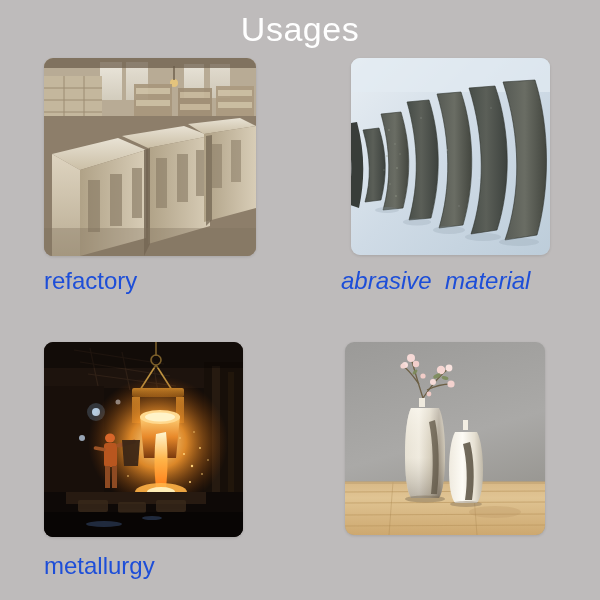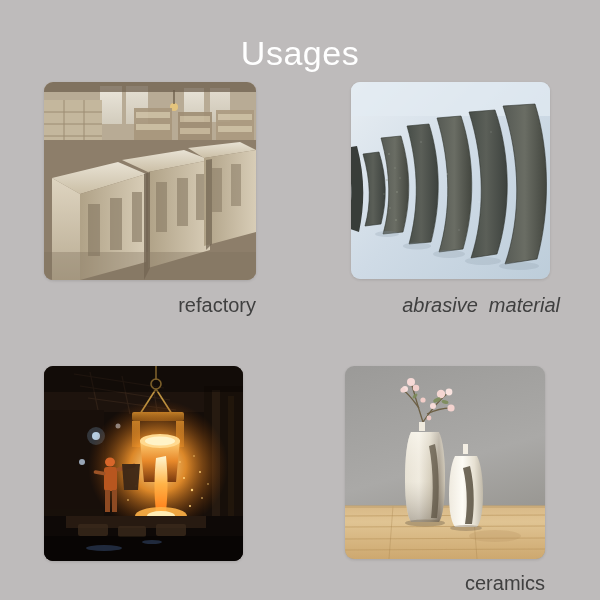--- a/index.html
+++ b/index.html
@@ -11,21 +11,20 @@
     height: 600px;
     background: #bebbbb;
     font-family: "Liberation Sans", sans-serif;
     overflow: hidden;
     position: relative;
   }
   .page {
     position: relative;
     width: 600px;
     height: 496px;
-    margin-top: 24px;
   }
   .page-title {
     position: absolute;
     top: 8px;
     left: 0;
     width: 600px;
     text-align: center;
     color: #ffffff;
     font-size: 34px;
     font-weight: 400;
@@ -33,25 +32,25 @@
     line-height: 42px;
   }
   .photo {
     position: absolute;
     border-radius: 9px;
     overflow: hidden;
     box-shadow: 0 1px 3px rgba(0,0,0,0.12);
   }
   .caption {
     position: absolute;
-    color: #404040;
-    font-size: 20px;
+    color: #1d4ed8;
+    font-size: 24px;
     font-weight: 400;
     line-height: 24px;
-    text-align: right;
+    text-align: left;
     white-space: pre;
   }
 
   
   #photo-refactory   { left: 44px;  top: 58px;  width: 212px; height: 198px; }
   #cap-refactory     { left: 44px;  top: 269px; width: 212px; }
 
   #photo-abrasive    { left: 351px; top: 58px;  width: 199px; height: 197px; }
   #cap-abrasive      { left: 341px; top: 269px; width: 219px; font-style: italic; }
 
@@ -349,20 +348,21 @@
       <g fill="#5f86c7" opacity="0.5">
         <ellipse cx="60" cy="182" rx="18" ry="3"></ellipse>
         <ellipse cx="108" cy="176" rx="10" ry="2"></ellipse>
       </g>
 
       <rect width="199" height="195" fill="none"></rect>
       <rect x="0" y="0" width="199" height="26" fill="#000000" opacity="0.35"></rect>
       <rect x="0" y="170" width="199" height="25" fill="#000000" opacity="0.4"></rect>
     </svg>
   </div>
+  <div class="caption" id="cap-metallurgy">metallurgy</div>
 
   <div class="photo" id="photo-ceramics">
     <svg viewBox="0 0 200 193" preserveAspectRatio="none">
       <defs>
         <linearGradient id="c-wall" x1="0" y1="0" x2="0.3" y2="1">
           <stop offset="0" stop-color="#9b9a98"></stop>
           <stop offset="0.6" stop-color="#aaa9a7"></stop>
           <stop offset="1" stop-color="#96948f"></stop>
         </linearGradient>
         <linearGradient id="c-wood" x1="0" y1="0" x2="0" y2="1">
@@ -441,15 +441,14 @@
 
       <rect x="118" y="78" width="5" height="10" fill="#f3eee3"></rect>
       <path d="M 110 90 C 106 98 104 112 104 128 C 104 144 106 156 110 161 L 132 161 C 136 156 138 144 138 128 C 138 112 136 98 132 90 Z" fill="url(#c-vaseB)"></path>
 
       <path d="M 118 102 C 122 118 123 140 120 158 L 127 158 C 130 138 129 116 125 100 Z" fill="#4f4636" opacity="0.8"></path>
       <ellipse cx="121" cy="162" rx="16" ry="3" fill="#7a6a52" opacity="0.4"></ellipse>
 
       <ellipse cx="150" cy="170" rx="26" ry="6" fill="#b99563" opacity="0.3"></ellipse>
     </svg>
   </div>
-  <div class="caption" id="cap-ceramics">ceramics</div>
 
 </div>
 
 </body></html>

